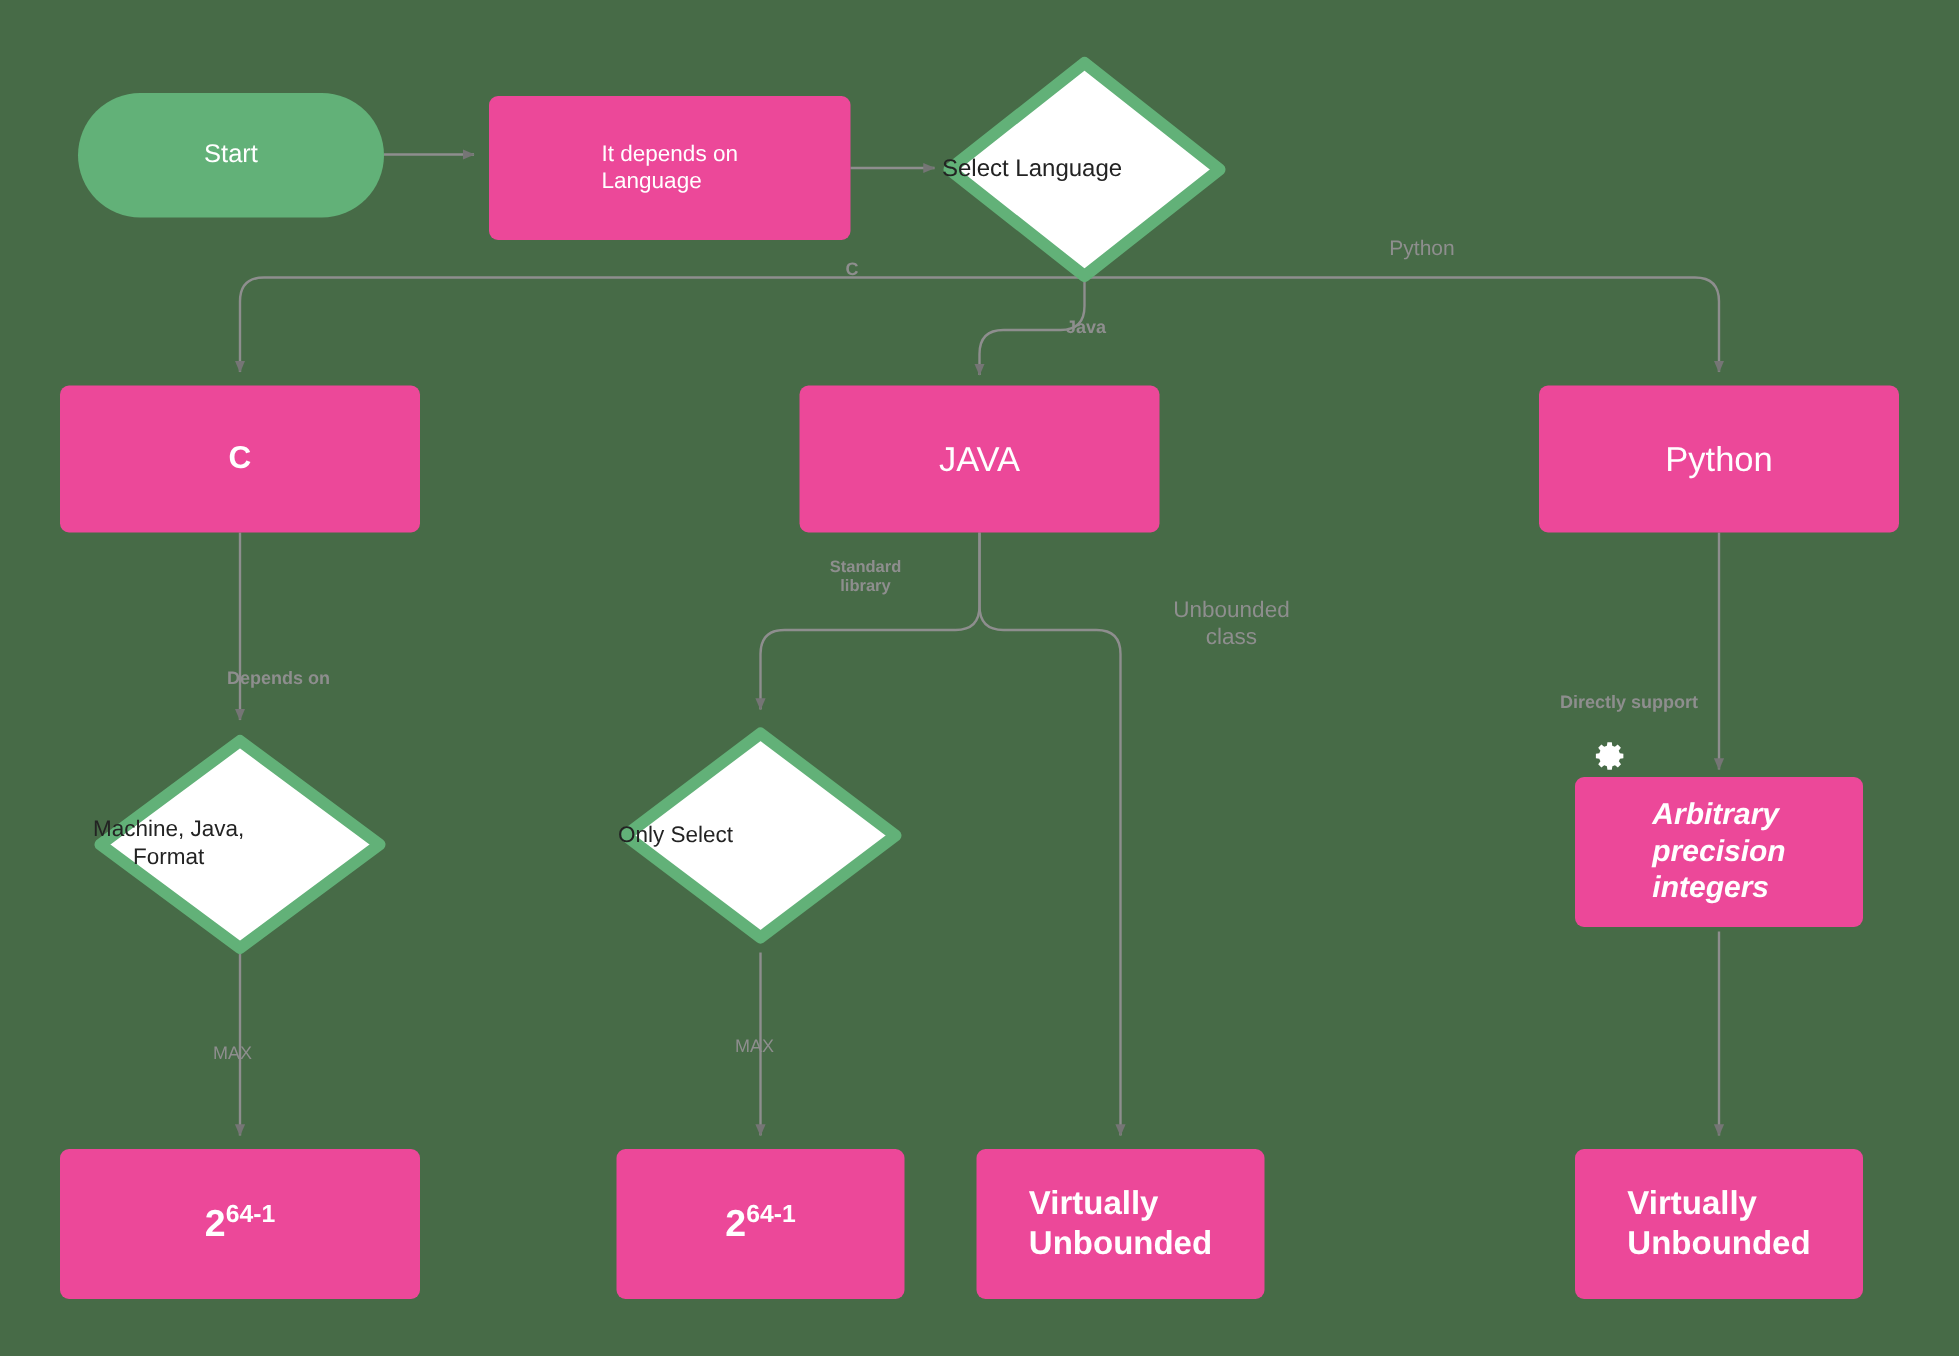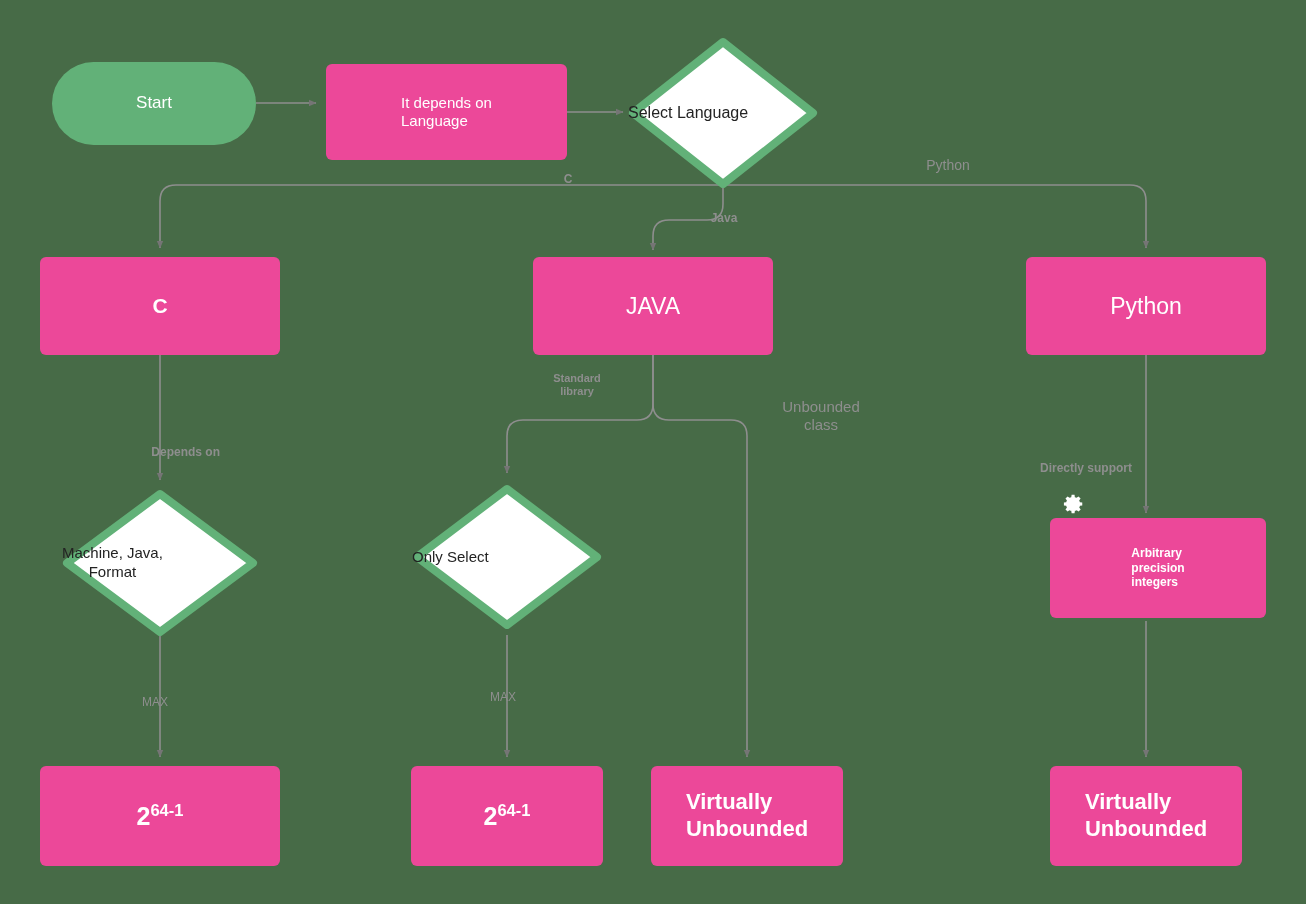--- a/index.html
+++ b/index.html
@@ -146,21 +146,21 @@
       <polygon points="95,5 185,73 95,141 5,73" fill="#ffffff" stroke="#62b178" stroke-width="8" stroke-linejoin="round"></polygon>
     </svg>
     <div class="diamond-label" style="font-size:15px;">Only Select</div>
   </div>
 
   <svg class="gear-icon" style="left:1063px; top:493px;" viewBox="0 0 24 24">
     <path fill="#ffffff" d="M12 8.2a3.8 3.8 0 1 0 0 7.6 3.8 3.8 0 0 0 0-7.6zm0 5.6a1.8 1.8 0 1 1 0-3.6 1.8 1.8 0 0 1 0 3.6z"></path>
     <path fill="#ffffff" d="M21 13.6v-3.2l-2.6-.4a6.9 6.9 0 0 0-.8-1.9l1.6-2.1-2.3-2.3-2.1 1.6a6.9 6.9 0 0 0-1.9-.8L12.6 2h-3.2l-.4 2.5c-.7.2-1.3.5-1.9.8L5 3.7 2.7 6l1.6 2.1c-.3.6-.6 1.2-.8 1.9L1 10.4v3.2l2.5.4c.2.7.5 1.3.8 1.9L2.7 18 5 20.3l2.1-1.6c.6.3 1.2.6 1.9.8l.4 2.5h3.2l.4-2.5c.7-.2 1.3-.5 1.9-.8l2.1 1.6 2.3-2.3-1.6-2.1c.3-.6.6-1.2.8-1.9l2.5-.4z"></path>
   </svg>
 
-  <div class="node proc" style="left:1050px; top:518px; width:216px; height:100px; font-size:12px; font-weight:bold; white-space:pre-line;">Arbitrary
+  <div class="node proc" style="left:1050px; top:518px; width:192px; height:100px; font-size:20px; font-weight:bold; white-space:pre-line;font-style:italic;">Arbitrary
 precision
 integers</div>
 
   <div class="node proc" style="left:40px; top:766px; width:240px; height:100px;">
     <span style="font-size:25px; font-weight:bold;"><span>2</span><sup>64-1</sup></span>
   </div>
 
   <div class="node proc" style="left:411px; top:766px; width:192px; height:100px;">
     <span style="font-size:25px; font-weight:bold;"><span>2</span><sup>64-1</sup></span>
   </div>

